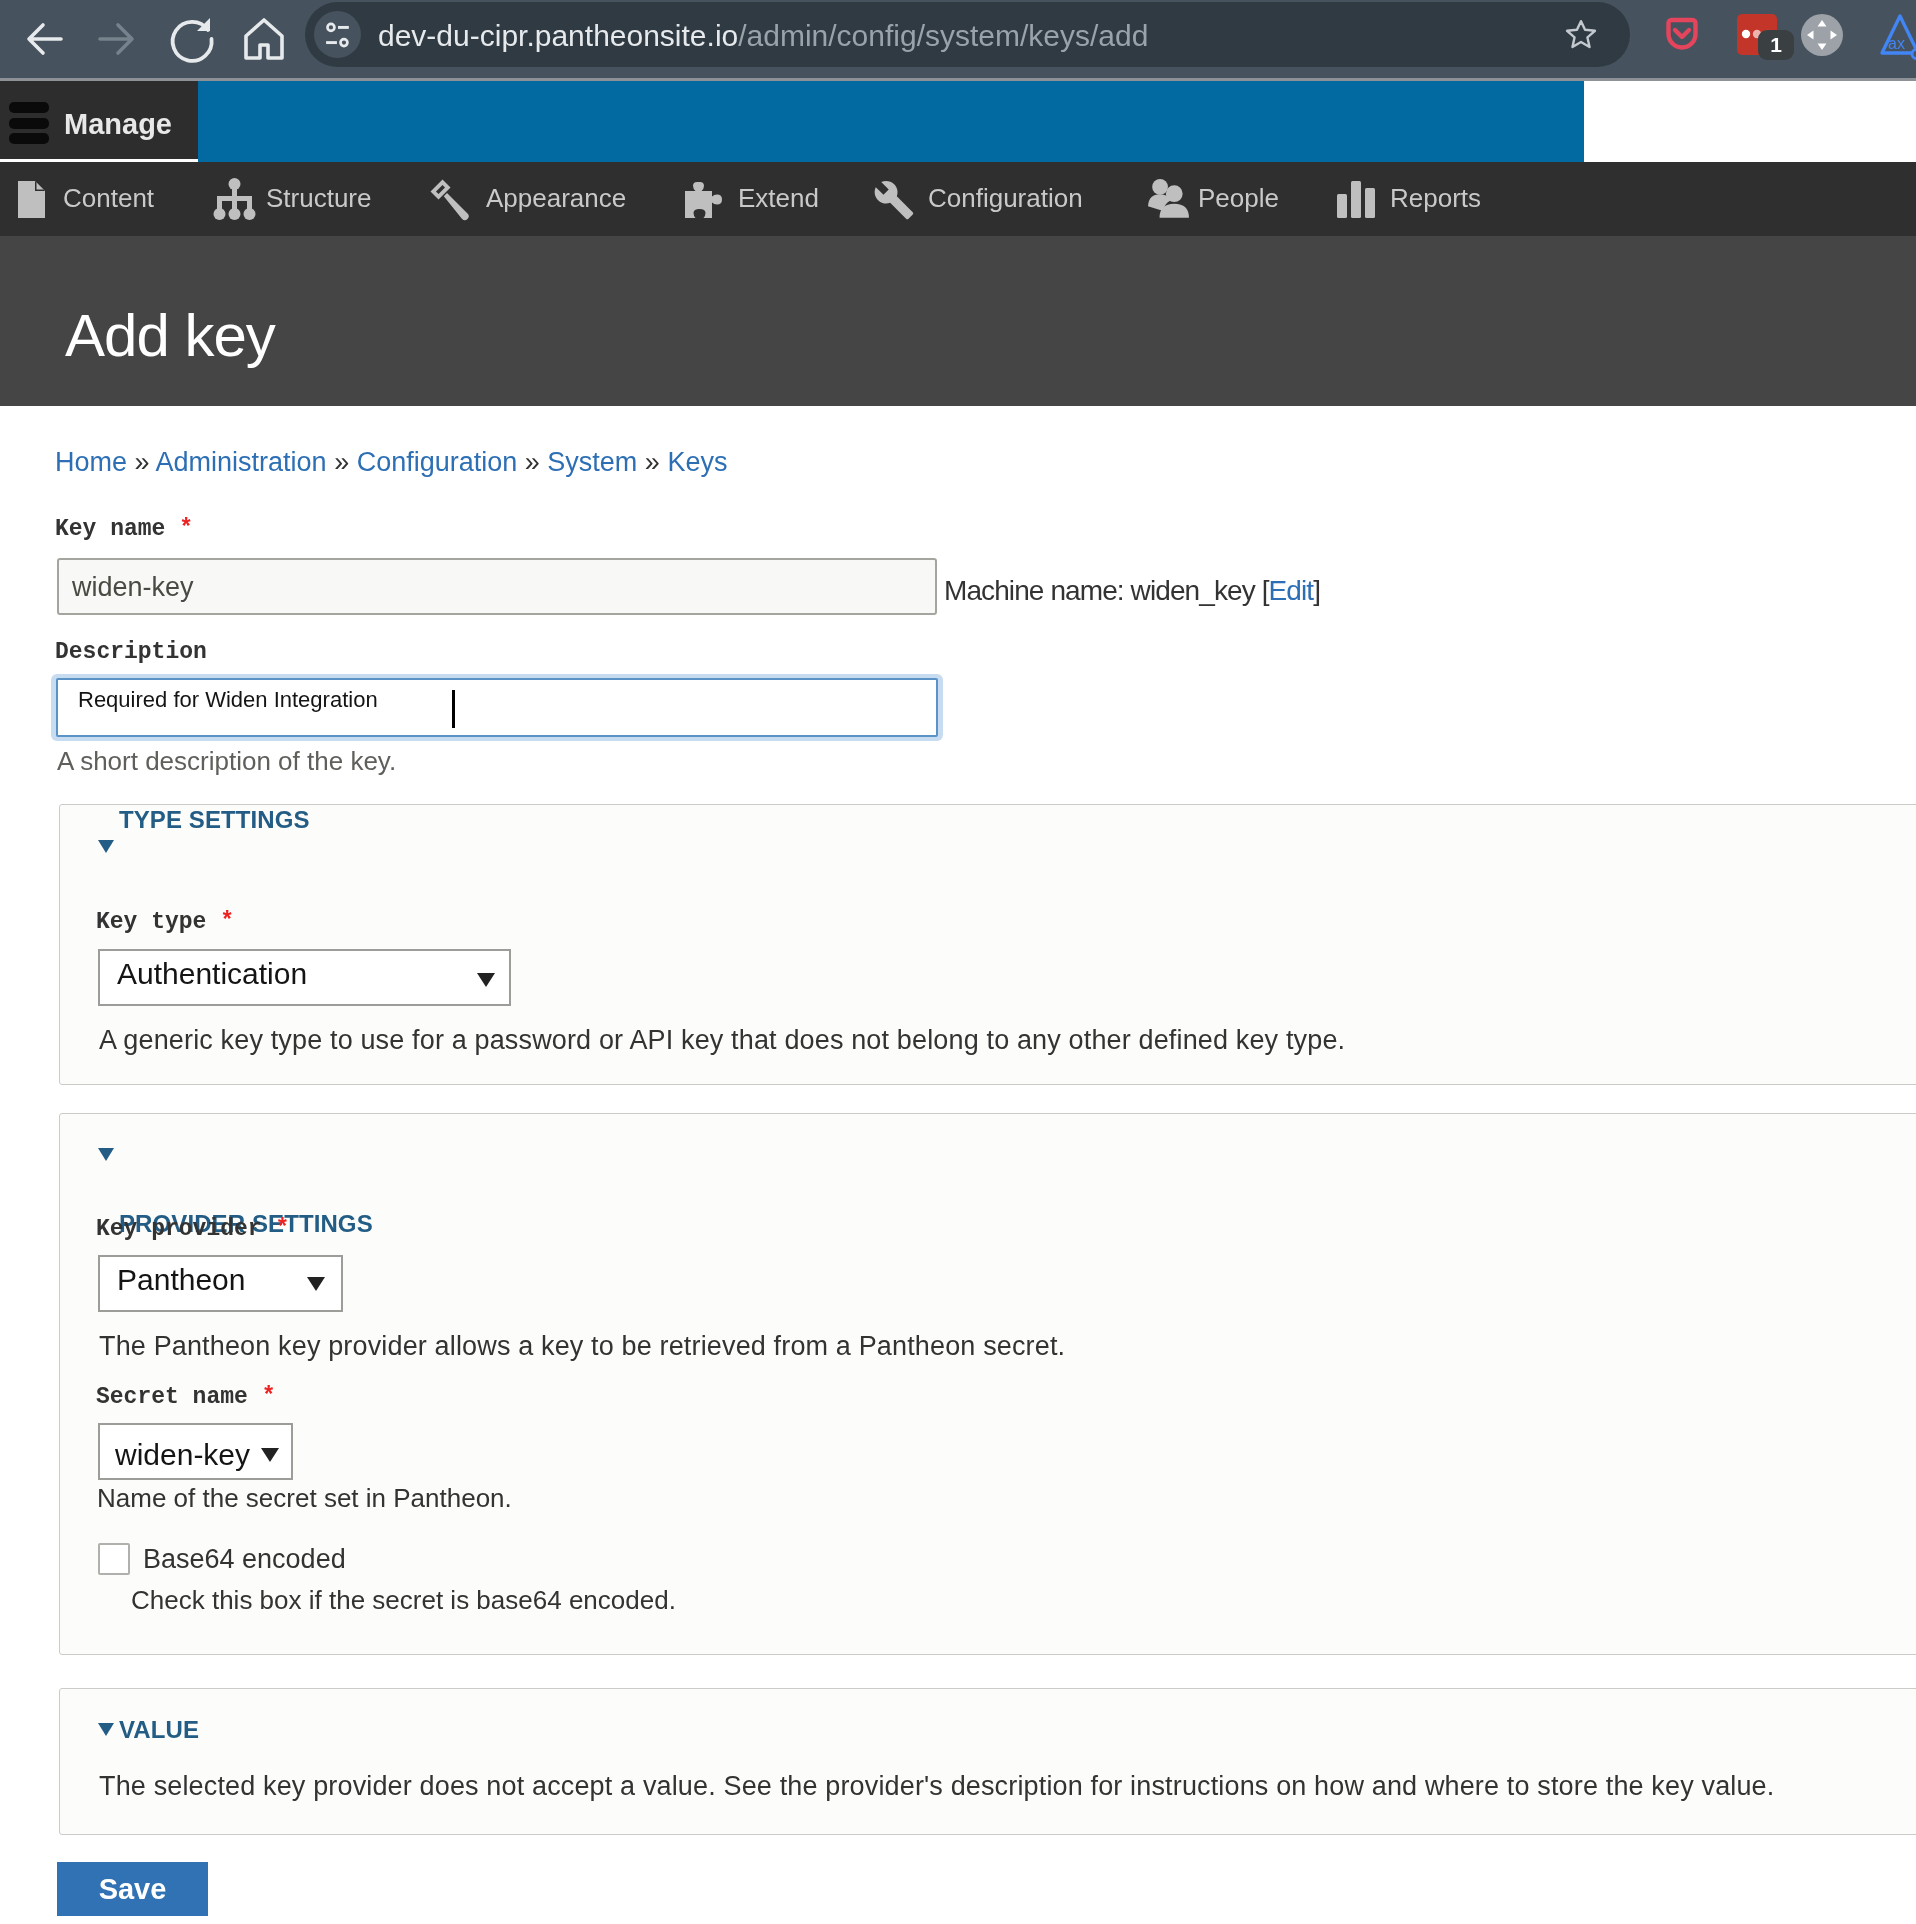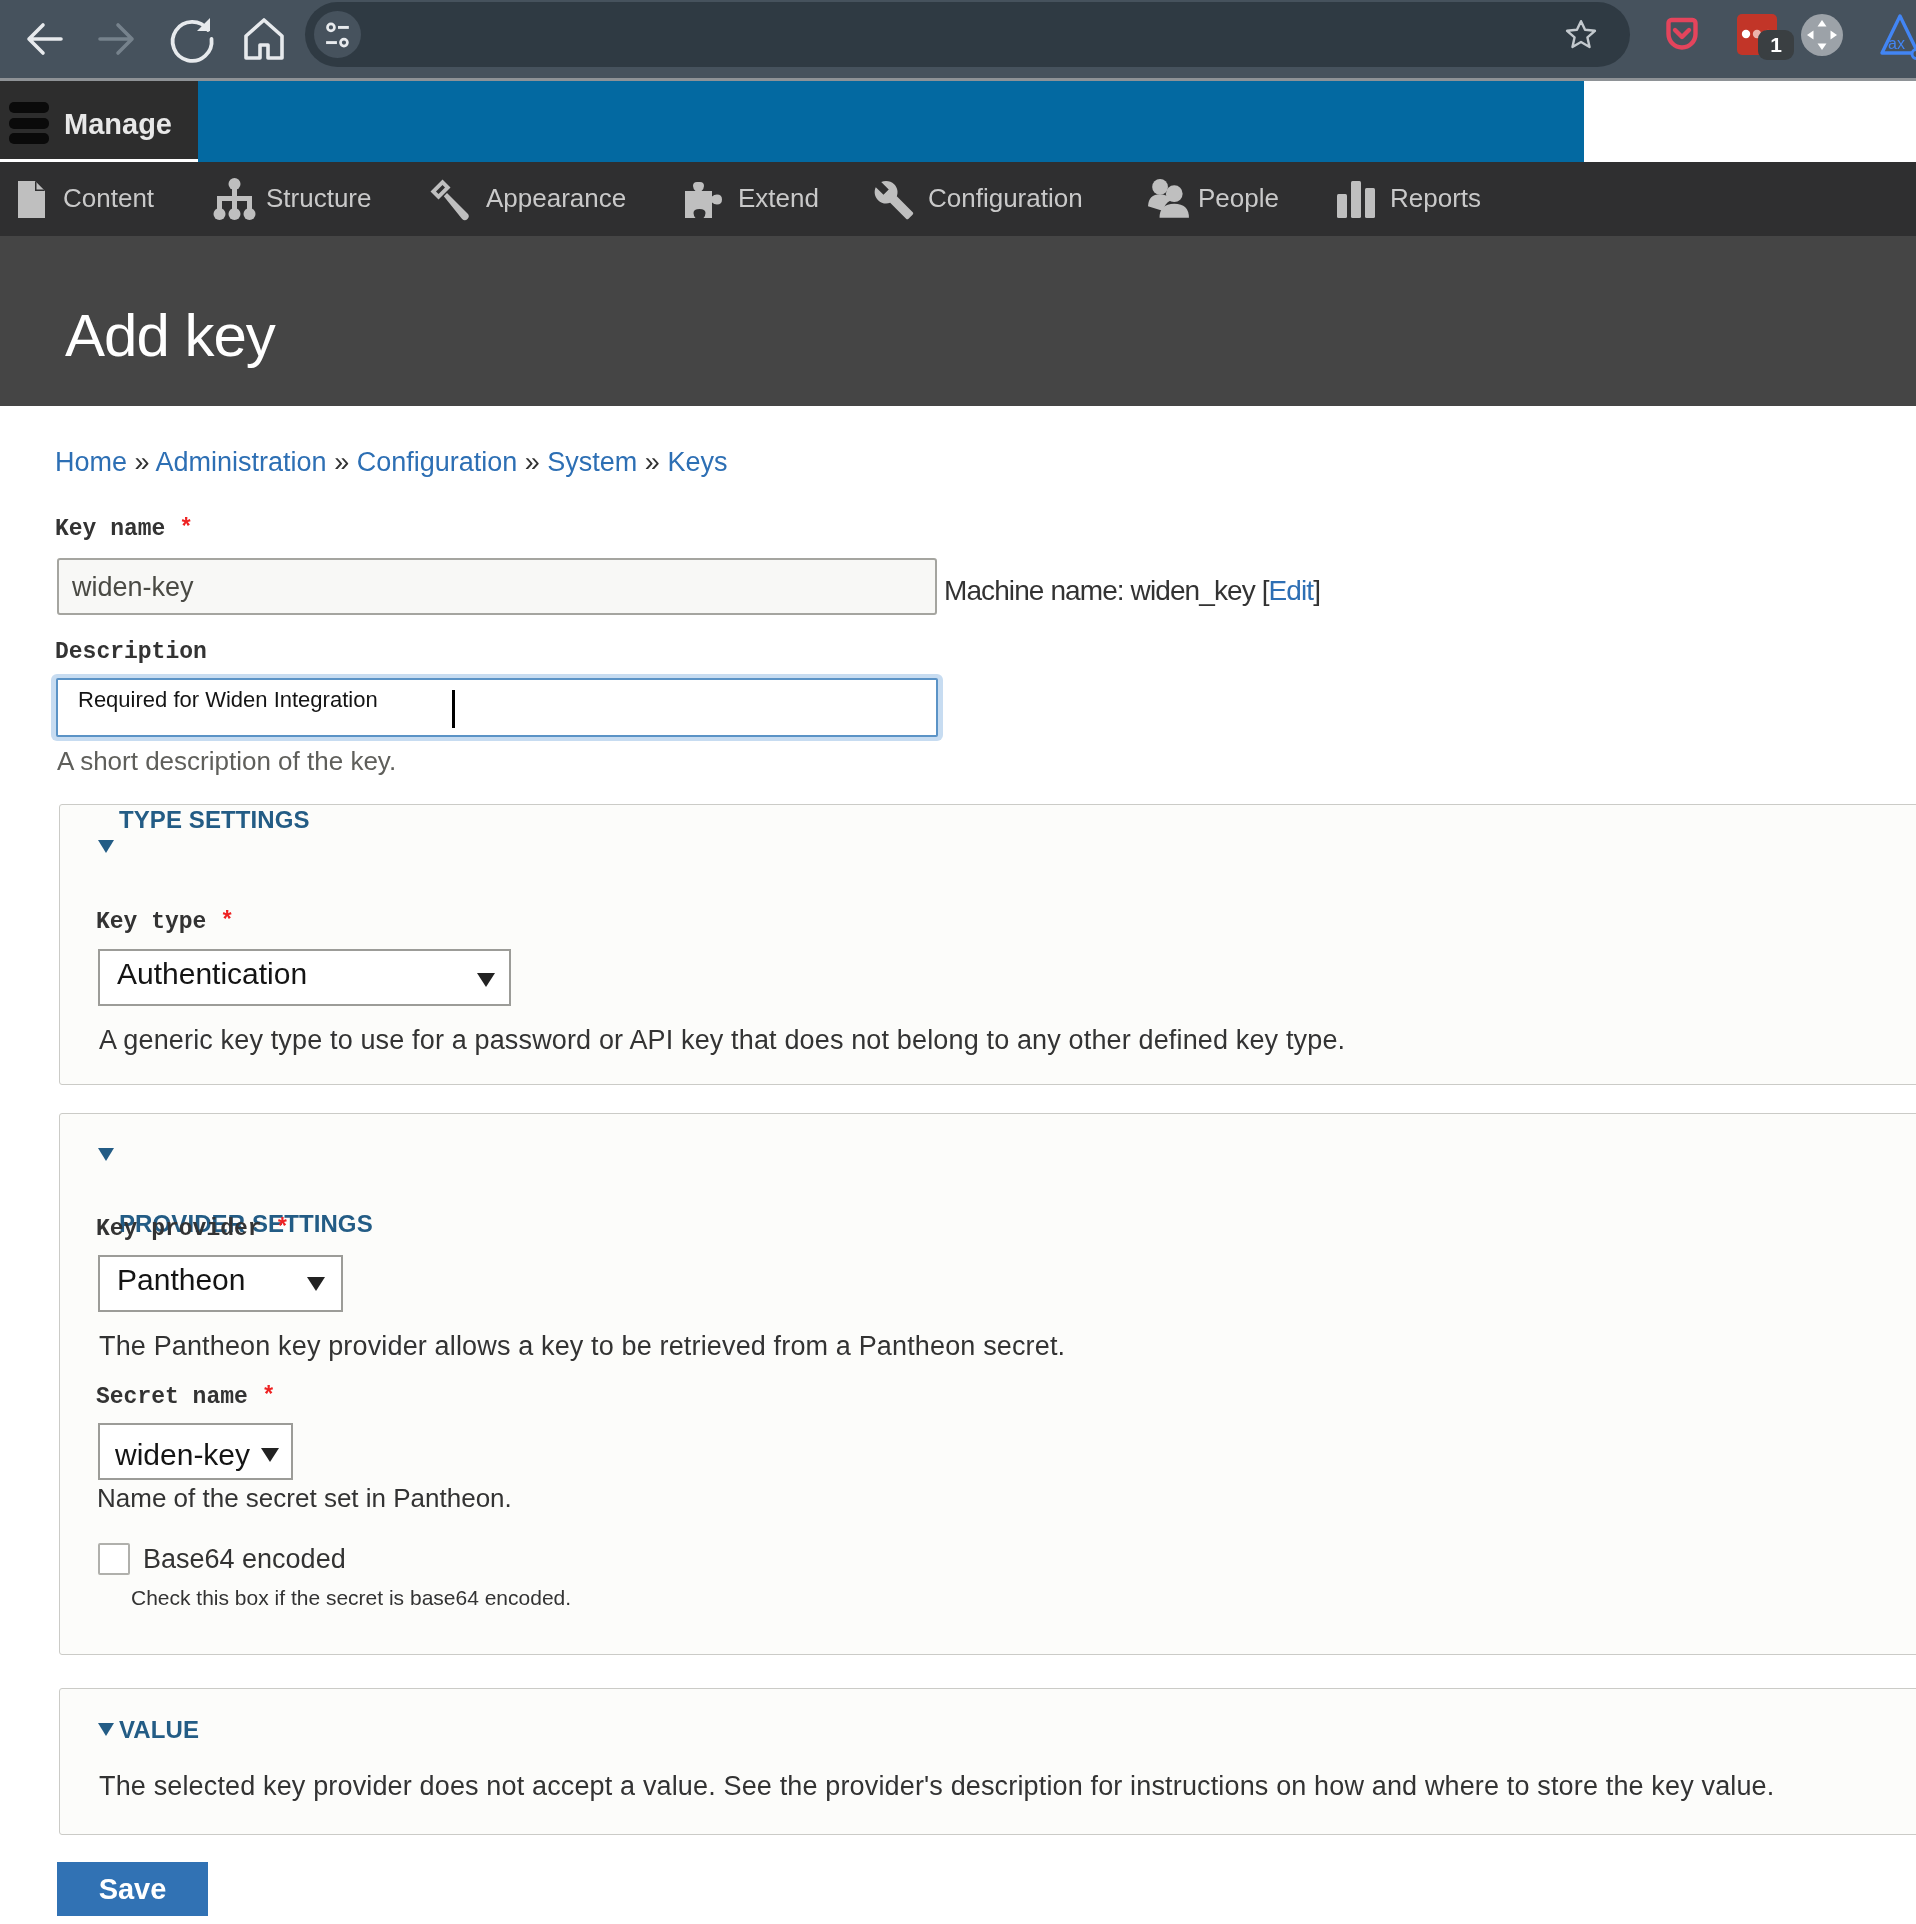--- a/index.html
+++ b/index.html
@@ -74,21 +74,21 @@
   #sel2txt { left:117px; top:1265px; }
   #arr2 { left:307px; top:1277px; }
   #pandesc { left:99px; top:1333px; }
   #lbl5 { left:96px; top:1386px; }
   #sel3 { left:98px; top:1423px; width:195px; height:57px; }
   #sel3txt { left:115px; top:1440px; }
   #arr3 { left:261px; top:1448px; }
   #nameof { left:97px; top:1485px; font-size:26px; color:#333; }
   #cb { left:98px; top:1543px; width:32px; height:32px; background:#fff; border:2px solid #B0B0AC; border-radius:2px; }
   #b64 { left:143px; top:1546px; font-size:27px; color:#333; }
-  #checkhelp { left:131px; top:1587px; font-size:21px; color:#333; }
+  #checkhelp { left:131px; top:1587px; font-size:26px; color:#333; }
 
   #sum3 { left:119px; top:1718px; }
   #tri3 { left:98px; top:1723px; }
   #valtext { left:99px; top:1773px; }
 
   #save { left:57px; top:1862px; width:151px; height:54px; background:#3172B4; color:#fff; font-size:29px; font-weight:bold; text-align:center; line-height:54px; }
 </style>
 </head>
 <body>
 
@@ -107,20 +107,21 @@
     <path d="M7 23 L25 7 L43 23 V45 H29 V32 H21 V45 H7 Z" stroke="#E7EAED" stroke-width="3.6" fill="none" stroke-linejoin="round"></path>
   </svg>
   <div class="abs" id="pill">
     <div class="abs" id="tunecircle"></div>
     <svg class="abs" style="left:20px; top:20px;" width="26" height="26" viewBox="0 0 24 24">
       <circle cx="5.5" cy="5" r="3.2" stroke="#E7EAED" stroke-width="2.5" fill="none"></circle>
       <line x1="12" y1="5" x2="22" y2="5" stroke="#E7EAED" stroke-width="2.7"></line>
       <circle cx="17.5" cy="19" r="3.2" stroke="#E7EAED" stroke-width="2.5" fill="none"></circle>
       <line x1="1" y1="19" x2="11" y2="19" stroke="#E7EAED" stroke-width="2.7"></line>
     </svg>
+    <div class="abs t" id="urltext">dev-du-cipr.pantheonsite.io<span class="path">/admin/config/system/keys/add</span></div>
     <svg class="abs" style="left:1258px; top:15px;" width="36" height="36" viewBox="0 0 24 24">
       <path d="M12 2.8 L14.7 8.5 L21.3 9.2 L16.3 13.6 L17.7 20 L12 16.7 L6.3 20 L7.7 13.6 L2.7 9.2 L9.3 8.5 Z" stroke="#C3C9CE" stroke-width="1.6" fill="none" stroke-linejoin="round"></path>
     </svg>
   </div>
   <svg class="abs" style="left:1662px; top:15px;" width="40" height="42" viewBox="0 0 40 42">
     <path d="M6.5 8 a3 3 0 0 1 3 -3 h21 a3 3 0 0 1 3 3 V19 a13.5 13.5 0 0 1 -27 0 Z" stroke="#E4445C" stroke-width="4.4" fill="none"></path>
     <path d="M13 15 L20 22 L27 15" stroke="#E4445C" stroke-width="4.4" fill="none" stroke-linecap="round" stroke-linejoin="round"></path>
   </svg>
   <svg class="abs" style="left:1737px; top:14px;" width="40" height="41" viewBox="0 0 40 41">
     <rect x="0" y="0" width="40" height="41" rx="5" fill="#C23528"></rect>

